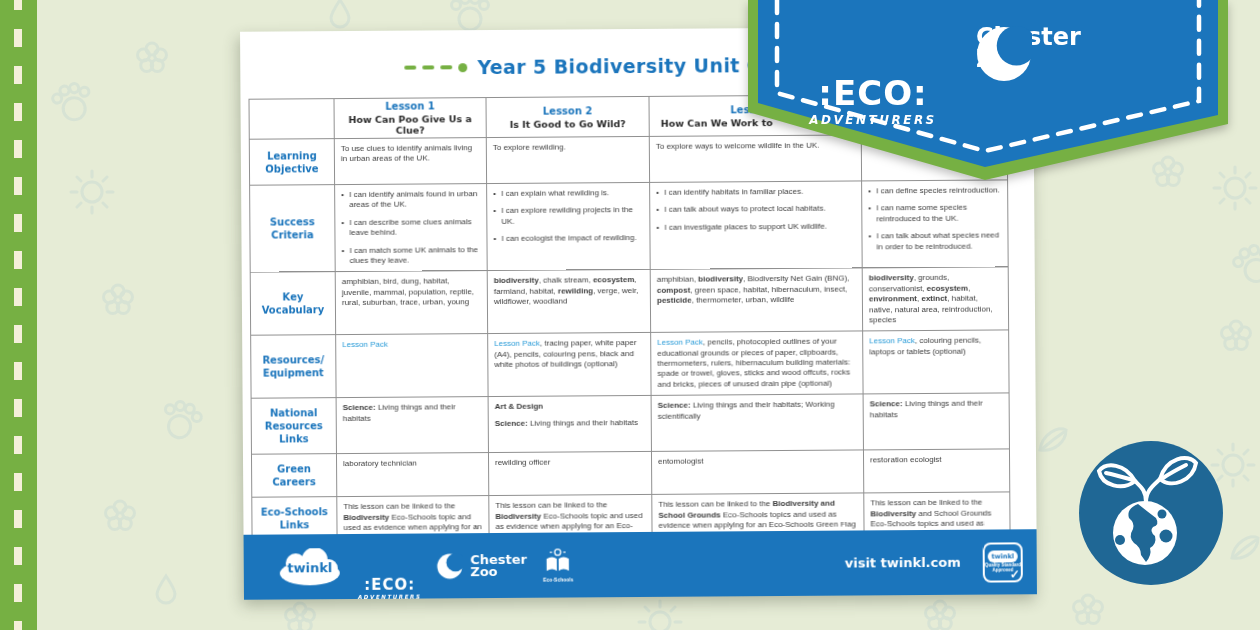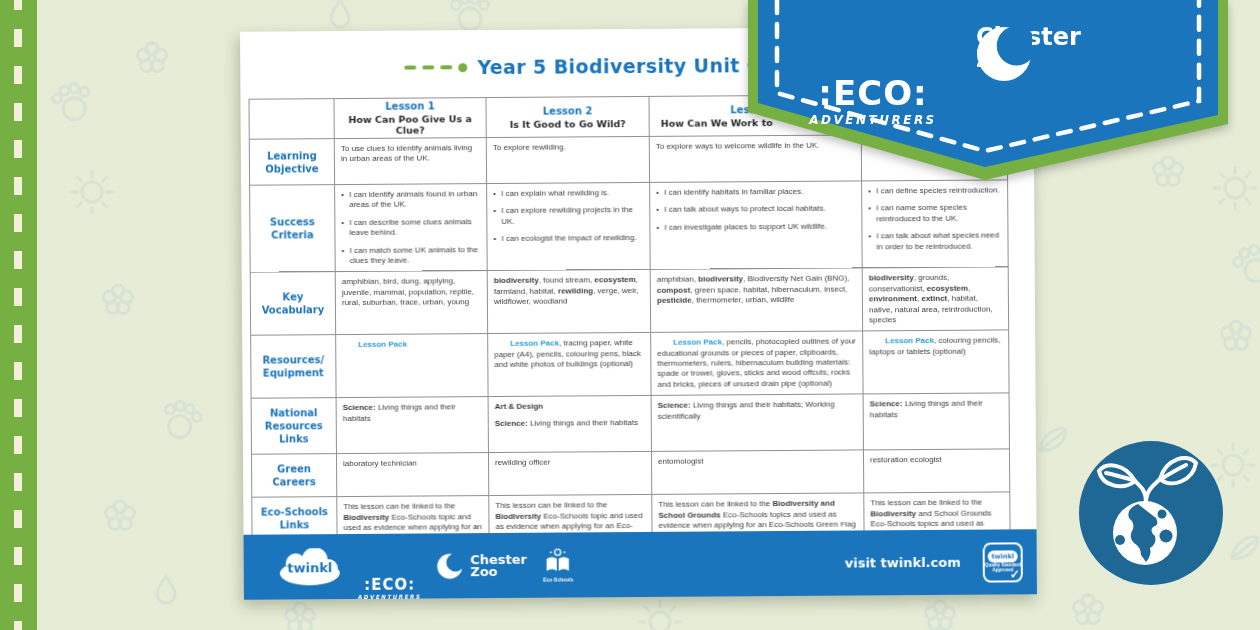--- a/index.html
+++ b/index.html
@@ -43,21 +43,21 @@
   .unit-table tbody th{vertical-align:middle;text-align:center;padding:8px 2px;background:#fff;}
   .row-label{font-family:"DejaVu Sans", sans-serif;font-weight:bold;font-size:10px;color:#1b75bc;line-height:1.3;}
   .row-sublabel{font-family:"DejaVu Sans", sans-serif;font-weight:bold;font-size:9px;color:#303030;line-height:1.35;margin-top:4px;}
   .unit-table td{padding:5px 6px;font-size:8px;line-height:1.3;color:#3c3c3c;}
   .para{margin:0 0 6px;}
   .bullet{display:flex;margin:0 0 7px;}
   .bullet .bdot{flex:none;width:8px;font-size:8px;line-height:1.3;color:#3c3c3c;}
   .bullet .btxt{flex:1;}
   .para:last-child,.bullet:last-child{margin-bottom:0;}
   .s-b{font-weight:bold;}
-  .s-link{color:#2b9cd8;font-weight:bold;cursor:pointer;margin-left:16px;}
+  .s-link{color:#2b9cd8;font-weight:normal;cursor:pointer;}
   
   .doc-footer{
     position:absolute;left:0;top:503px;width:793px;height:65px;background:#1b75bc;
     display:flex;align-items:center;box-sizing:border-box;padding:0 14px 0 34px;gap:16px;color:#fff;
   }
   .cloud{position:relative;width:64px;height:38px;flex:none;}
   .cloud svg{position:absolute;left:0;top:0;}
   .cloud .cloud-word{
     position:absolute;left:0;top:12px;width:64px;text-align:center;
     font-family:"DejaVu Sans", sans-serif;font-weight:bold;font-size:13px;color:#1b75bc;
@@ -274,24 +274,24 @@
               <span class="bdot">•</span>
               <span class="btxt"><span>I can talk about what species need in order to be reintroduced.</span></span>
             </div>
           </td>
         </tr>
         <tr style="height: 53px;">
           <th>
             <div class="row-label">Key Vocabulary</div>
           </th>
           <td>
-            <div class="para"><span>amphibian, bird, dung, applying, juvenile, mammal, population, reptile, rural, suburban, trace, urban, young</span></div>
-          </td>
-          <td>
-            <div class="para"><span class="s-b">biodiversity</span><span>, found stream, </span><span class="s-b">ecosystem</span><span>, farmland, habitat, </span><span class="s-b">rewilding</span><span>, verge, weir, wildflower, woodland</span></div>
+            <div class="para"><span>amphibian, bird, dung, habitat, juvenile, mammal, population, reptile, rural, suburban, trace, urban, young</span></div>
+          </td>
+          <td>
+            <div class="para"><span class="s-b">biodiversity</span><span>, chalk stream, </span><span class="s-b">ecosystem</span><span>, farmland, habitat, </span><span class="s-b">rewilding</span><span>, verge, weir, wildflower, woodland</span></div>
           </td>
           <td>
             <div class="para"><span>amphibian, </span><span class="s-b">biodiversity</span><span>, Biodiversity Net Gain (BNG), </span><span class="s-b">compost</span><span>, green space, habitat, hibernaculum, insect, </span><span class="s-b">pesticide</span><span>, thermometer, urban, wildlife</span></div>
           </td>
           <td>
             <div class="para"><span class="s-b">biodiversity</span><span>, grounds, conservationist, </span><span class="s-b">ecosystem</span><span>, </span><span class="s-b">environment</span><span>, </span><span class="s-b">extinct</span><span>, habitat, native, natural area, reintroduction, species</span></div>
           </td>
         </tr>
         <tr style="height: 57px;">
           <th>

